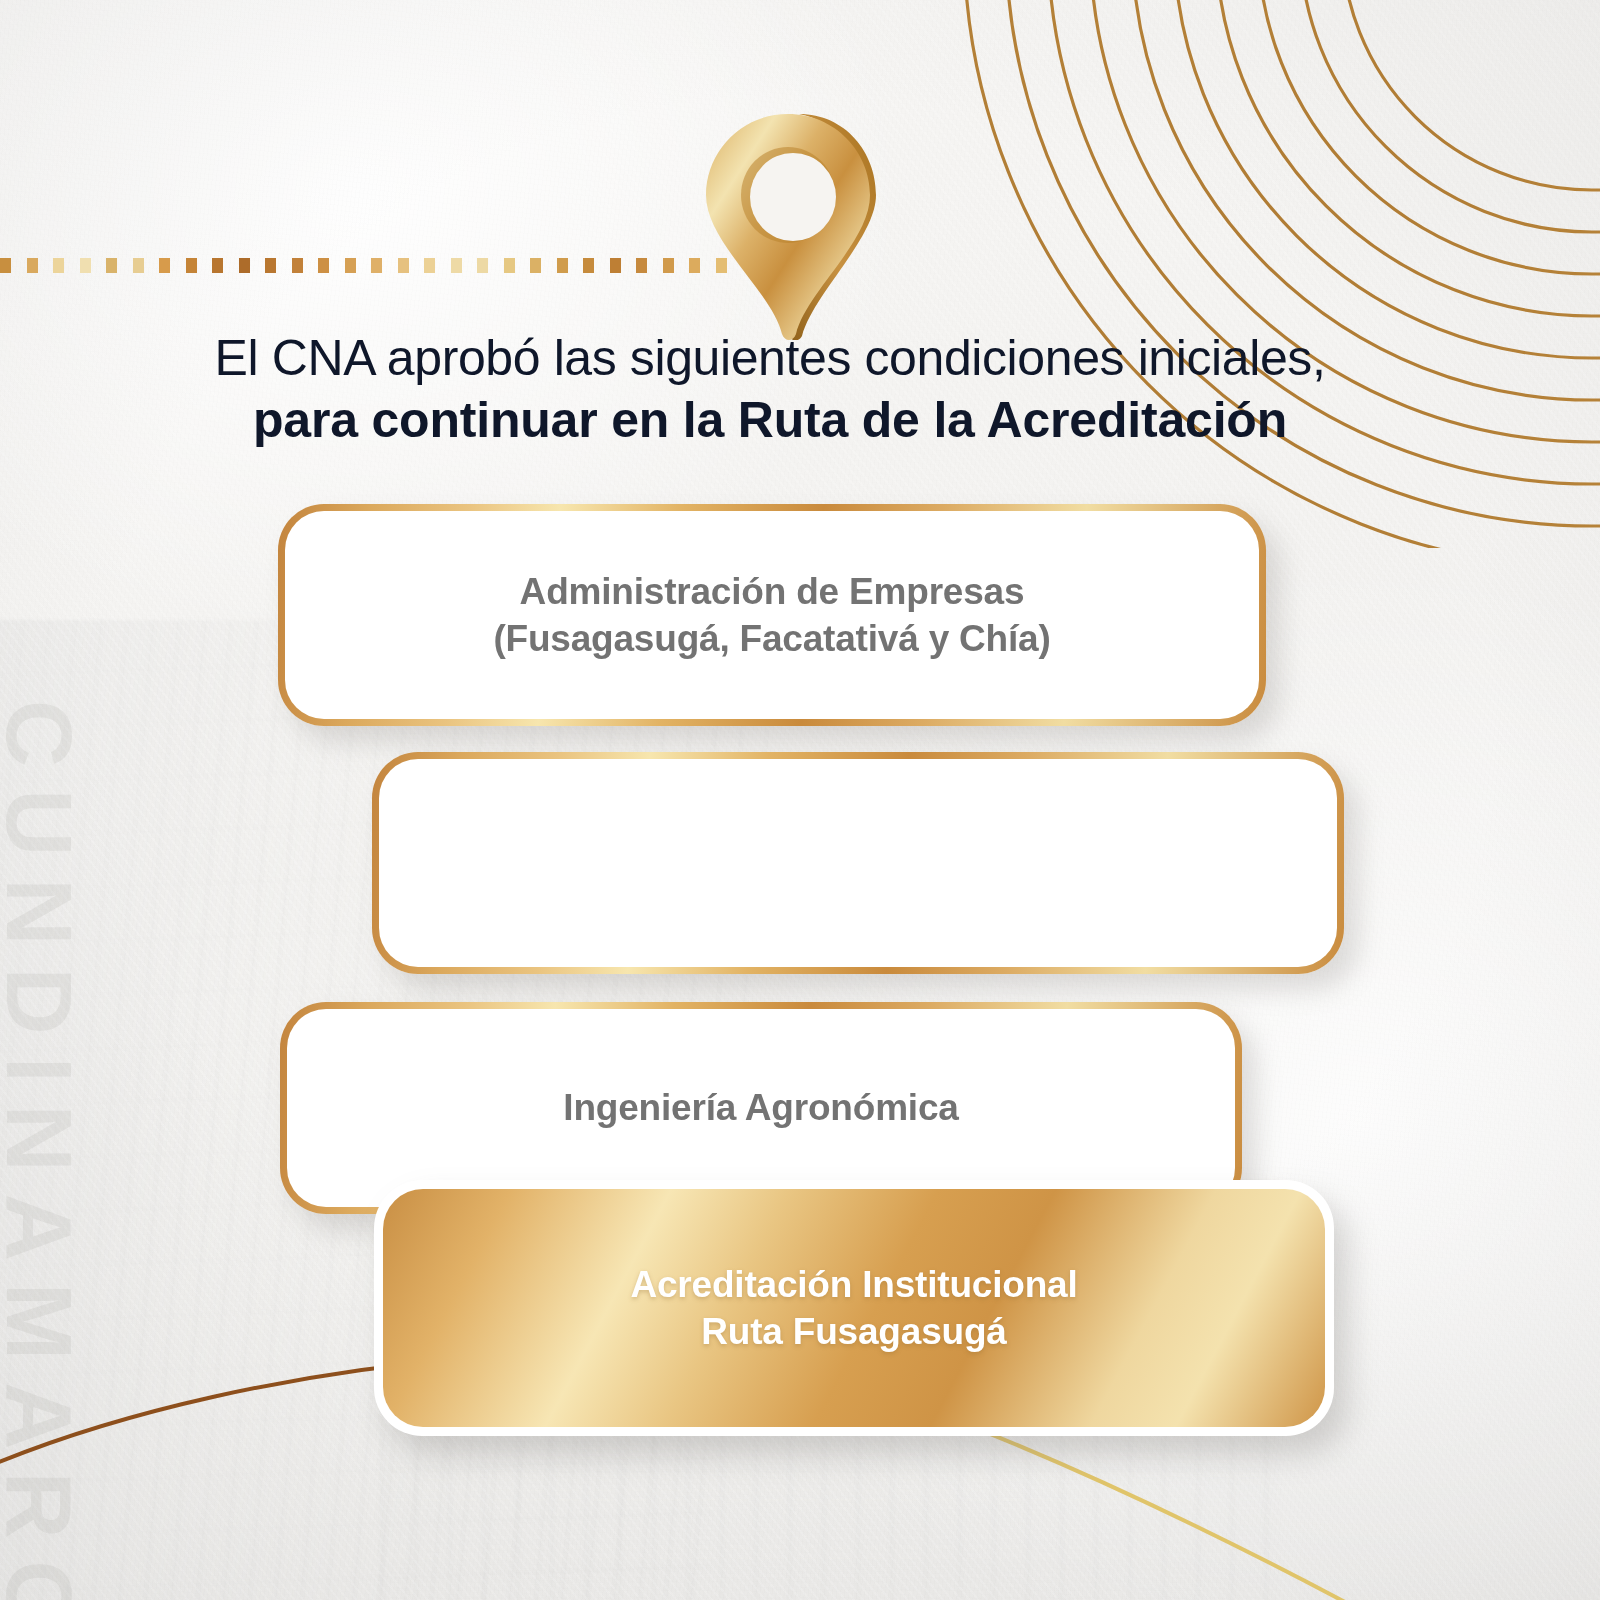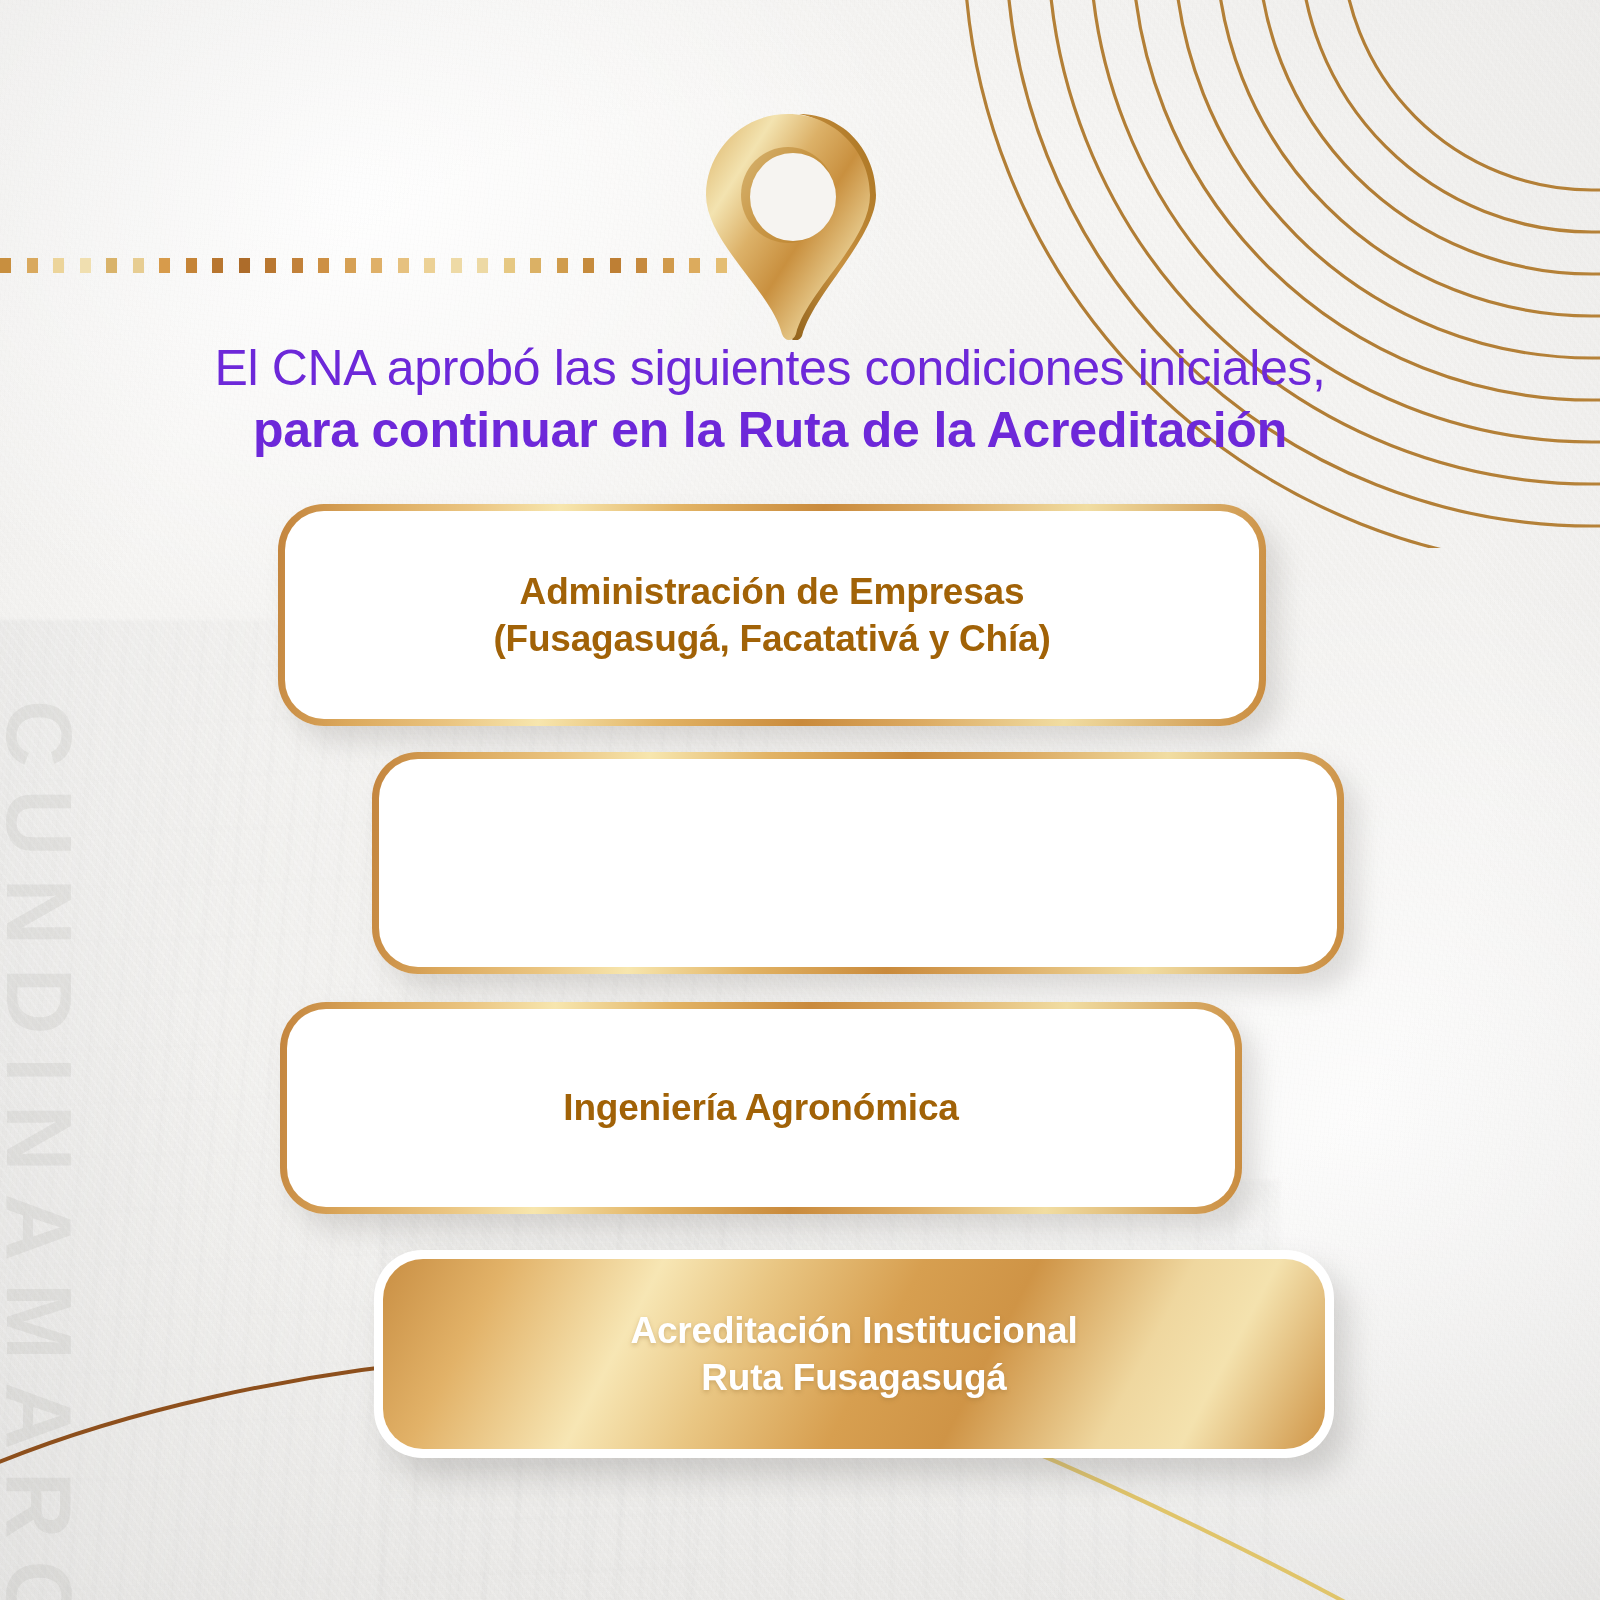--- a/index.html
+++ b/index.html
@@ -126,24 +126,24 @@
     left: 700px;
     top: 112px;
     width: 180px;
     height: 228px;
   }
 
   
   .headline {
     position: absolute;
     left: 70px;
-    top: 340px;
+    top: 330px;
     width: 1400px;
     text-align: center;
-    color: #6d28d9;
+    color: #0f172a;
     line-height: 1.12;
   }
   .headline .l1 {
     display: block;
     font-size: 50px;
     font-weight: 400;
     letter-spacing: -0.4px;
   }
   .headline .l2 {
     display: block;
@@ -162,21 +162,21 @@
     display: flex;
     align-items: center;
     justify-content: center;
     text-align: center;
   }
   .card .inner {
     position: relative;
     z-index: 2;
     font-size: 37px;
     font-weight: bold;
-    color: #a16207;
+    color: #737373;
     line-height: 1.28;
     letter-spacing: -0.2px;
     padding: 0 40px;
   }
   
   .card.white {
     padding: 7px;
     background:
       linear-gradient(95deg,
         #c3843d 0%,
@@ -348,21 +348,21 @@
   </div>
 
   <div class="card white" id="c2" style="left: 280px; top: 1002px; width: 962px; height: 212px; background: linear-gradient(96deg, rgb(195, 132, 61) 0%, rgb(219, 168, 92) 9%, rgb(234, 196, 128) 19%, rgb(247, 230, 174) 28%, rgb(226, 179, 100) 40%, rgb(201, 138, 60) 54%, rgb(220, 171, 99) 66%, rgb(241, 221, 162) 80%, rgb(201, 139, 62) 100%);">
     <div class="face">
       <div class="inner">
         <div>Ingeniería Agronómica</div>
       </div>
     </div>
   </div>
 
-  <div class="card gold" id="c3" style="left:374px; top:1250px; width:960px; height:208px;">
+  <div class="card gold" id="c3" style="left:374px; top:1180px; width:960px; height:256px;">
     <div class="face">
       <div class="inner">
         <div>Acreditación Institucional</div>
         <div>Ruta Fusagasugá</div>
       </div>
     </div>
   </div>
 
 </div>
 

